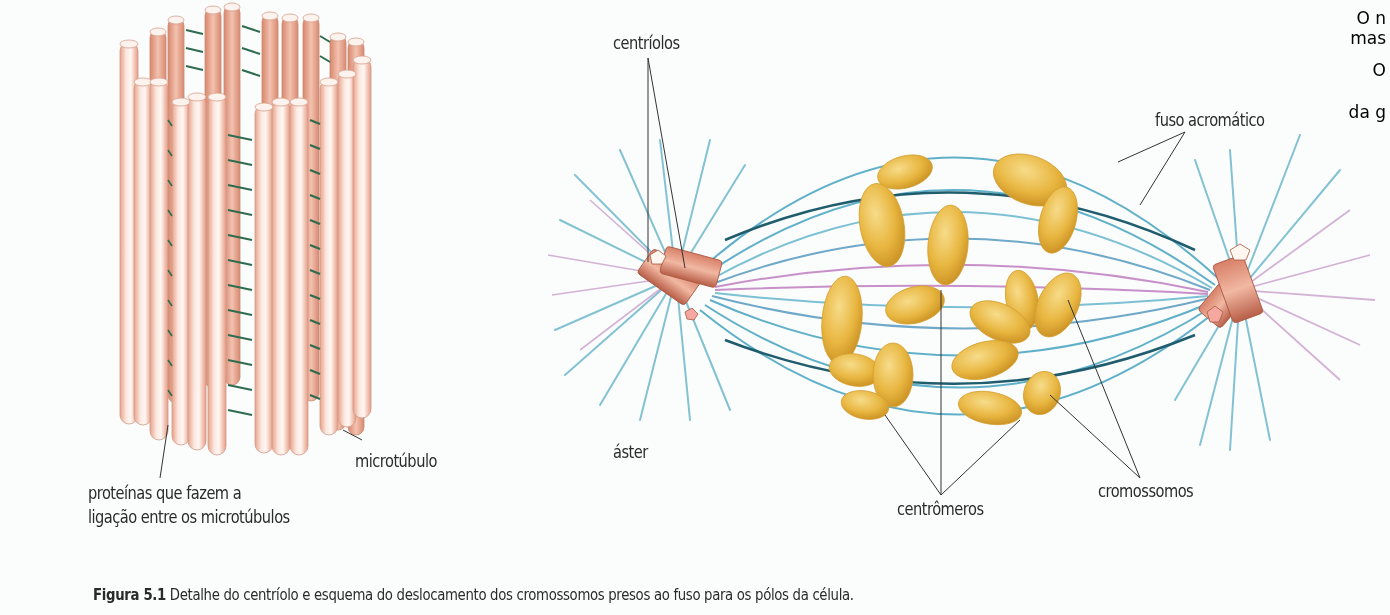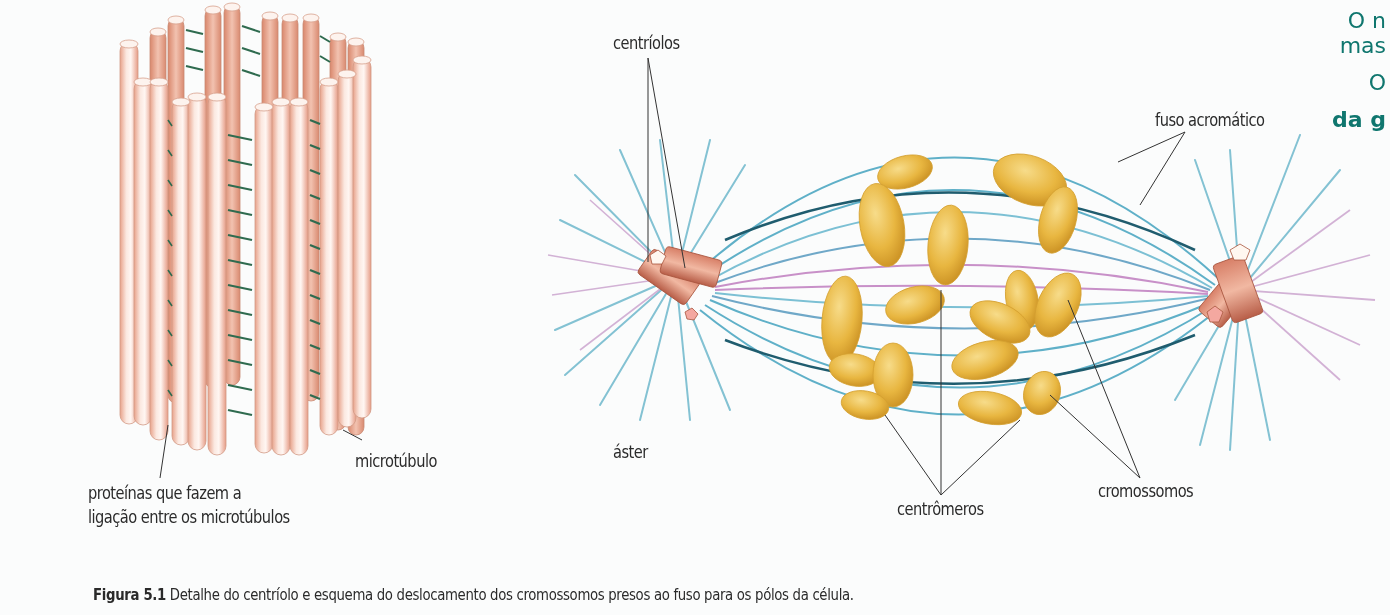--- a/index.html
+++ b/index.html
@@ -1,20 +1,20 @@
 <!DOCTYPE html>
 <html><head>
 <meta charset="utf-8">
 <style>
   html, body { margin:0; padding:0; }
   body { width:1390px; height:615px; background:#fbfcfc; position:relative; overflow:hidden; font-family:"Liberation Sans", sans-serif; }
   .label { position:absolute; color:#2b2b2b; font-family:"DejaVu Sans", sans-serif; font-size:17px; letter-spacing:-0.6px; transform:scaleX(0.86); transform-origin:left top; white-space:nowrap; line-height:24px; }
   .caption { position:absolute; left:93px; top:585px; font-family:"DejaVu Sans", sans-serif; font-size:16px; color:#2a2a2a; transform:scaleX(0.83); transform-origin:left top; white-space:nowrap; letter-spacing:-0.4px; }
   .caption b { font-weight:bold; }
-  .bleed { position:absolute; right:4px; color:#0f766e; font-size:22px; font-family:"DejaVu Sans", sans-serif; text-align:right; }
+  .bleed { position:absolute; right:4px; color:#000000; font-size:17px; font-family:"DejaVu Sans", sans-serif; text-align:right; }
   svg { position:absolute; left:0; top:0; }
 </style>
 </head>
 <body>
 
 <svg width="1390" height="615" viewBox="0 0 1390 615">
   <defs>
     <linearGradient id="tubeG" x1="0" x2="1" y1="0" y2="0">
       <stop offset="0" stop-color="#e8a28a"></stop>
       <stop offset="0.35" stop-color="#fbe8e0"></stop>
@@ -256,19 +256,19 @@
 <div class="label" style="left:613px; top:31px;">centríolos</div>
 <div class="label" style="left:1155px; top:108px;">fuso acromático</div>
 <div class="label" style="left:613px; top:440px;">áster</div>
 <div class="label" style="left:897px; top:497px;">centrômeros</div>
 <div class="label" style="left:1098px; top:479px;">cromossomos</div>
 
 <div class="bleed" style="top:8px;">
   <div>O n</div>
   <div style="">mas</div>
   <div style="margin-top:12px;">O</div>
-  <div style="margin-top:12px;font-weight:bold;">da g</div>
+  <div style="margin-top:22px;">da g</div>
 </div>
 
 <div class="caption">
   <b>Figura 5.1</b>
   <span>Detalhe do centríolo e esquema do deslocamento dos cromossomos presos ao fuso para os pólos da célula.</span>
 </div>
 
 </body></html>

